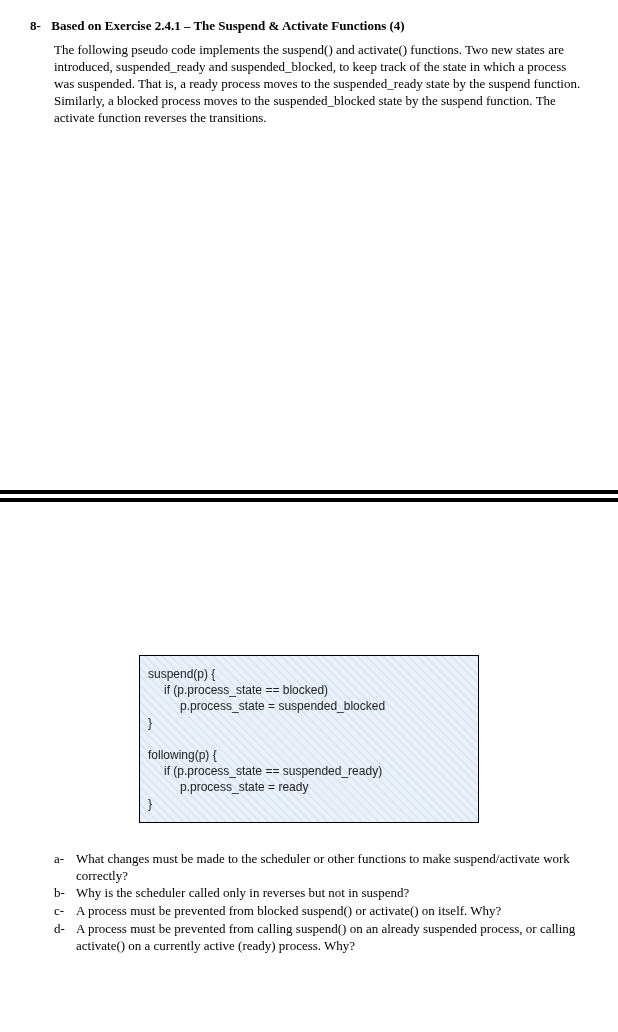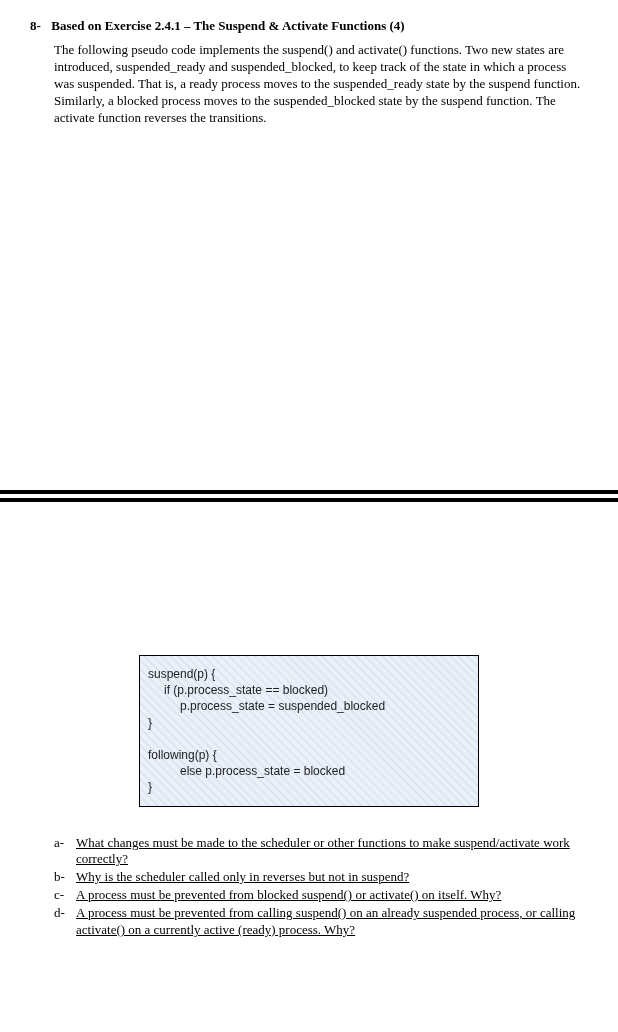--- a/index.html
+++ b/index.html
@@ -70,21 +70,20 @@
   .q-row {
     display: flex;
     margin-bottom: 1px;
   }
   .q-label {
     width: 22px;
     flex-shrink: 0;
   }
   .q-text {
     flex: 1;
-    text-decoration: underline;
   }
 </style>
 </head>
 <body>
 
 <div class="page-top">
   <div class="heading">
     <span class="num">8-</span>
     <span>Based on Exercise 2.4.1 – The Suspend &amp; Activate Functions (4)</span>
   </div>
@@ -98,21 +97,22 @@
 
 <div class="page-bottom">
 
   <div class="code-box">
     <div class="l0">suspend(p) {</div>
     <div class="l1">if (p.process_state == blocked)</div>
     <div class="l2">p.process_state = suspended_blocked</div>
     <div class="l0">}</div>
     <div class="l0">&nbsp;</div>
     <div class="l0">following(p) {</div>
-    <div class="l2">else p.process_state = blocked</div>
+    <div class="l1">if (p.process_state == suspended_ready)</div>
+    <div class="l2">p.process_state = ready</div>
     <div class="l0">}</div>
   </div>
 
   <div class="questions">
     <div class="q-row">
       <div class="q-label">a-</div>
       <div class="q-text">What changes must be made to the scheduler or other functions to make suspend/activate work correctly?</div>
     </div>
     <div class="q-row">
       <div class="q-label">b-</div>

